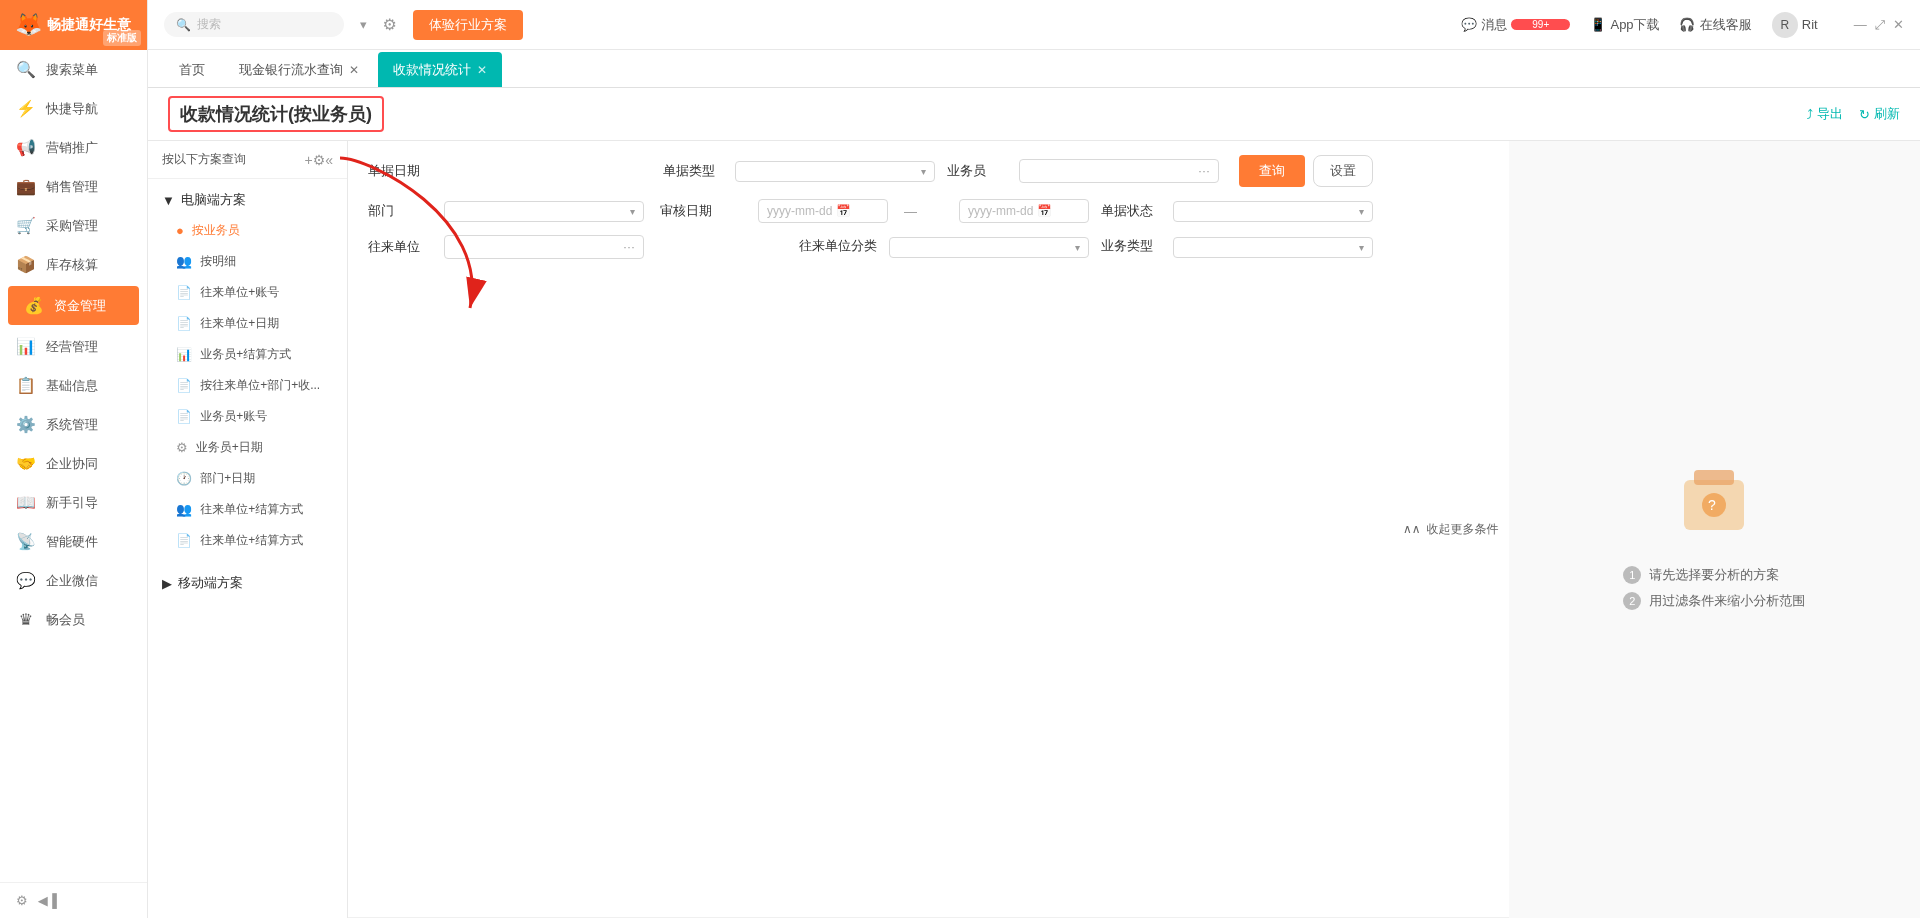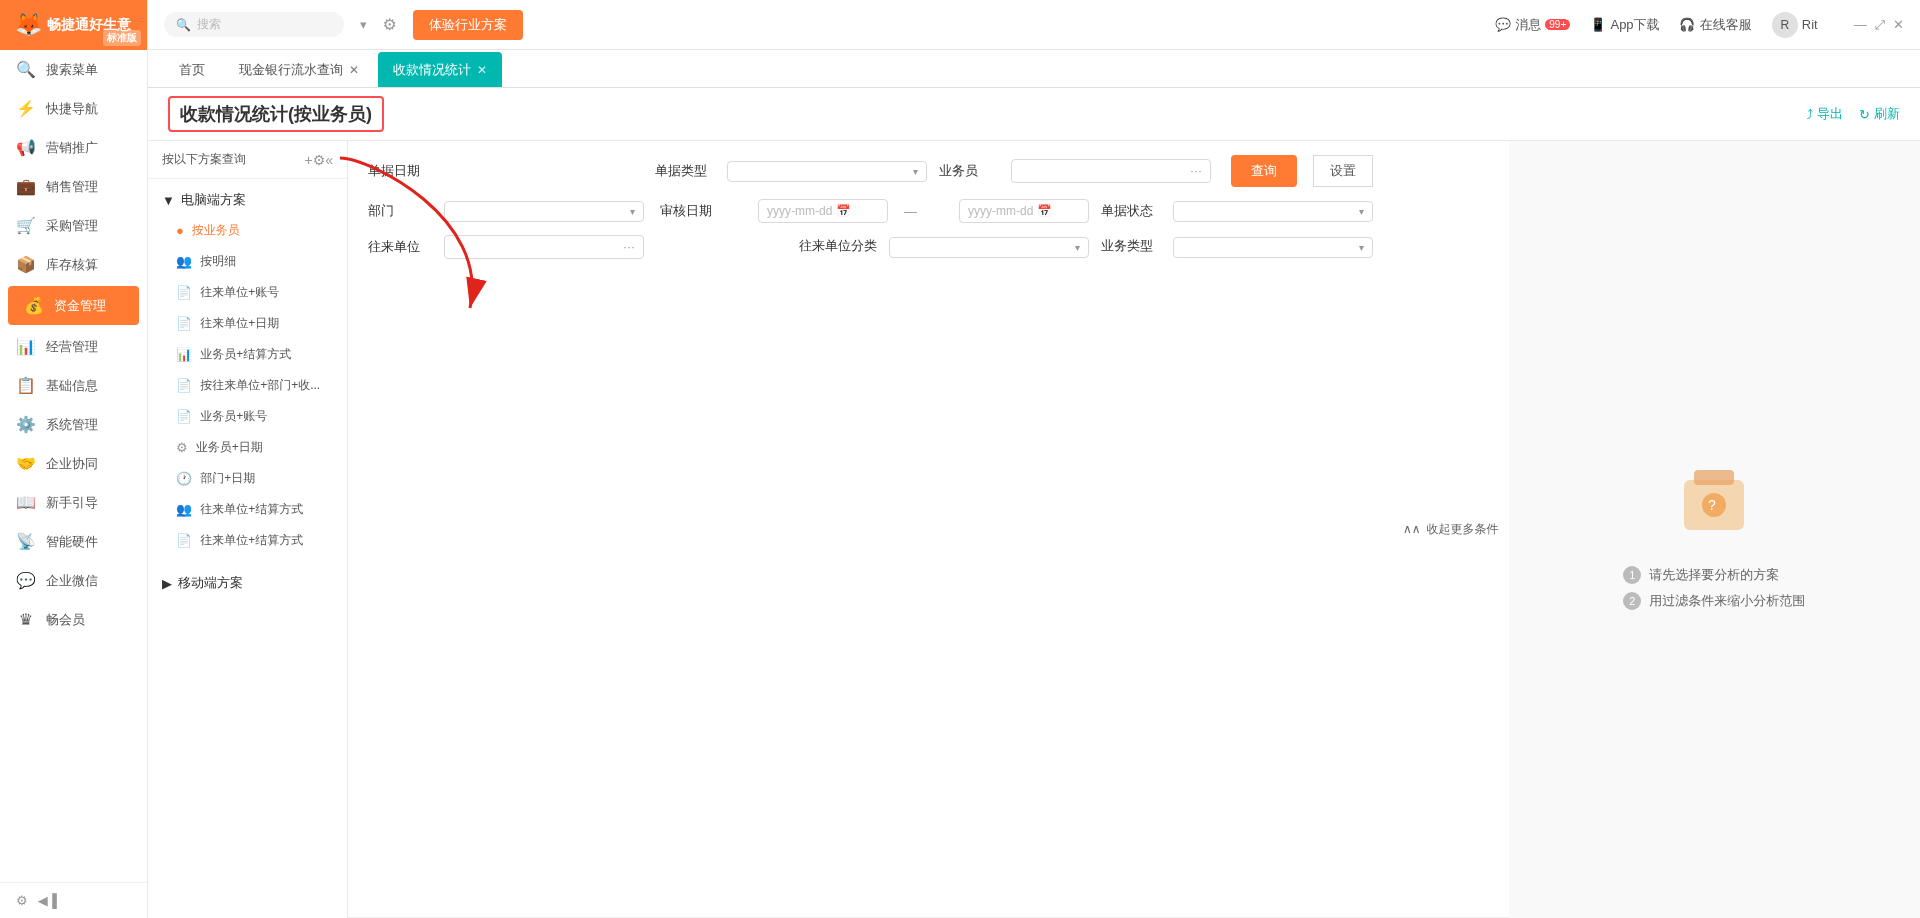--- a/index.html
+++ b/index.html
@@ -93,21 +93,21 @@
       align-items: center;
       gap: 20px;
       color: #555;
       font-size: 13px;
     }
     .badge-red {
       background: #ff4d4f;
       color: #fff;
       border-radius: 10px;
       font-size: 10px;
-      padding: 0 4px;
+      padding: 0 21px;
       min-width: 16px;
       text-align: center;
     }
     .topbar-right-item {
       display: flex;
       align-items: center;
       gap: 4px;
       cursor: pointer;
     }
     .topbar-close-btns { display: flex; align-items: center; gap: 8px; margin-left: 16px; }
@@ -323,21 +323,21 @@
       border: none;
       border-radius: 4px;
       padding: 6px 20px;
       cursor: pointer;
       font-size: 13px;
     }
     .btn-setting {
       background: #fff;
       color: #555;
       border: 1px solid #d9d9d9;
-      border-radius: 0;
+      border-radius: 8px;
       padding: 6px 16px;
       cursor: pointer;
       font-size: 13px;
     }
 
     
     .collapse-bar {
       display: flex;
       align-items: center;
       justify-content: center;
@@ -617,21 +617,21 @@
                 <span class="filter-label">单据类型</span>
                 <div class="filter-select" style="min-width:200px;">
                   <span></span>
                   <span class="arrow">▾</span>
                 </div>
                 <span class="filter-label">业务员</span>
                 <div class="filter-select" style="min-width:200px;">
                   <span></span>
                   <span style="color:#999;">···</span>
                 </div>
-                <div style="display:flex;gap:16px;margin-left:8px;">
+                <div style="display:flex;gap:8px;margin-left:8px;">
                   <button class="btn-query">查询</button>
                   <button class="btn-setting">设置</button>
                 </div>
               </div>
             </div>
           </div>
 
           <div class="filter-row">
             <span class="filter-label">部门</span>
             <div class="filter-select" style="min-width:200px;">

